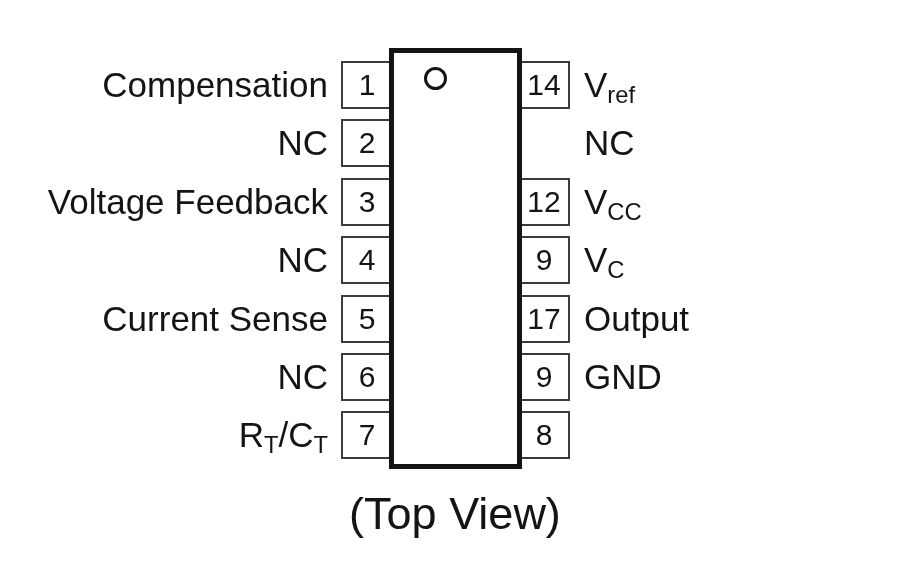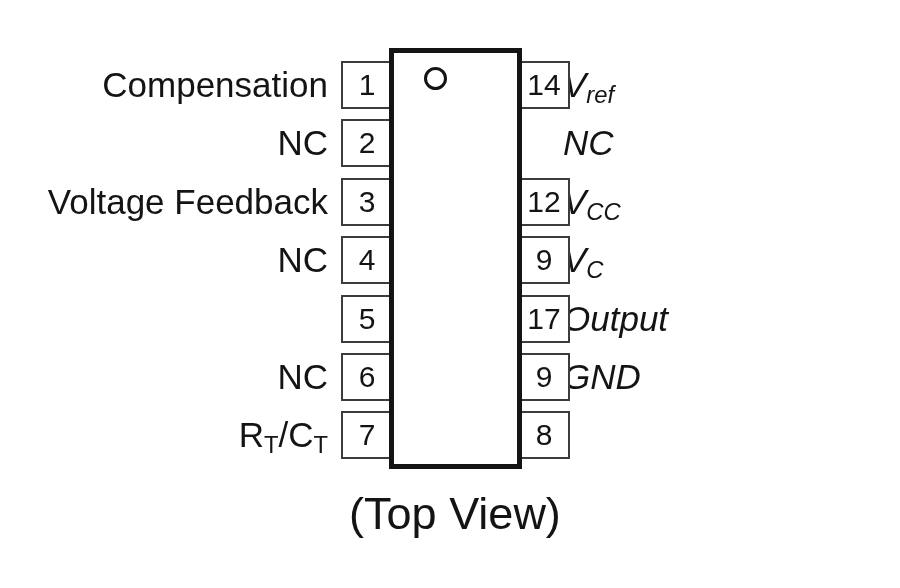--- a/index.html
+++ b/index.html
@@ -55,21 +55,21 @@
   .right-box{left:518px;width:52px;}
   .pin-label{
     position:absolute;
     top:0;
     font-size:35px;
     line-height:48px;
     white-space:nowrap;
     color:var(--ink);
   }
   .pin-row.left .pin-label{left:20px;width:308px;text-align:right;}
-  .pin-row.right .pin-label{left:563px;text-align:center;font-style:italic;}
+  .pin-row.right .pin-label{left:584px;text-align:center;}
   .sub{
     font-size:0.68em;
     vertical-align:-0.27em;
   }
   .caption{
     position:absolute;
     left:320px;top:492px;
     width:270px;
     text-align:center;
     font-size:45px;
@@ -95,20 +95,21 @@
       <div class="pin-row left" style="top: 177.8px;">
         <div class="pin-box left-box">3</div>
         <div class="pin-label"><span>Voltage Feedback</span></div>
       </div>
       <div class="pin-row left" style="top: 236.2px;">
         <div class="pin-box left-box">4</div>
         <div class="pin-label"><span>NC</span></div>
       </div>
       <div class="pin-row left" style="top: 294.6px;">
         <div class="pin-box left-box">5</div>
+        <div class="pin-label"><span>Current Sense</span></div>
       </div>
       <div class="pin-row left" style="top: 353px;">
         <div class="pin-box left-box">6</div>
         <div class="pin-label"><span>NC</span></div>
       </div>
       <div class="pin-row left" style="top: 411.4px;">
         <div class="pin-box left-box">7</div>
         <div class="pin-label"><span>R</span><span class="sub">T</span><span>/C</span><span class="sub">T</span></div>
       </div>
     </div>

